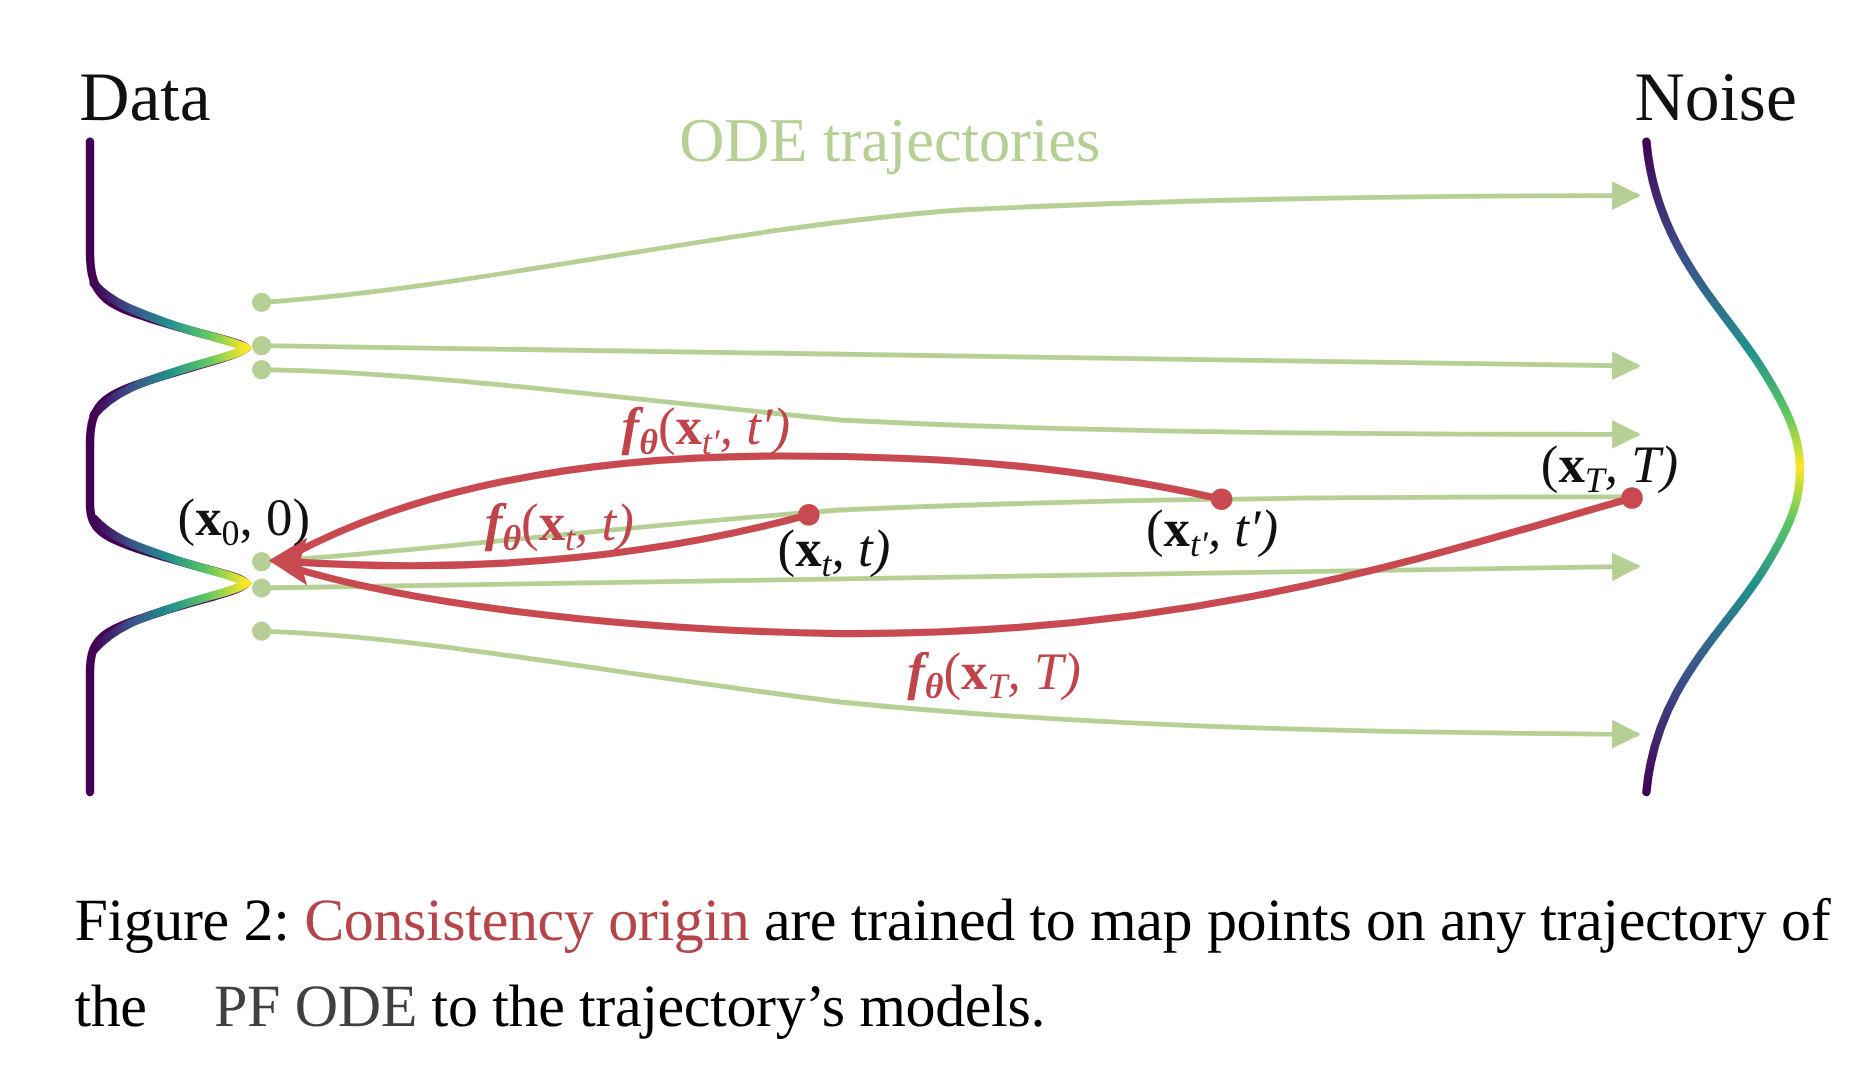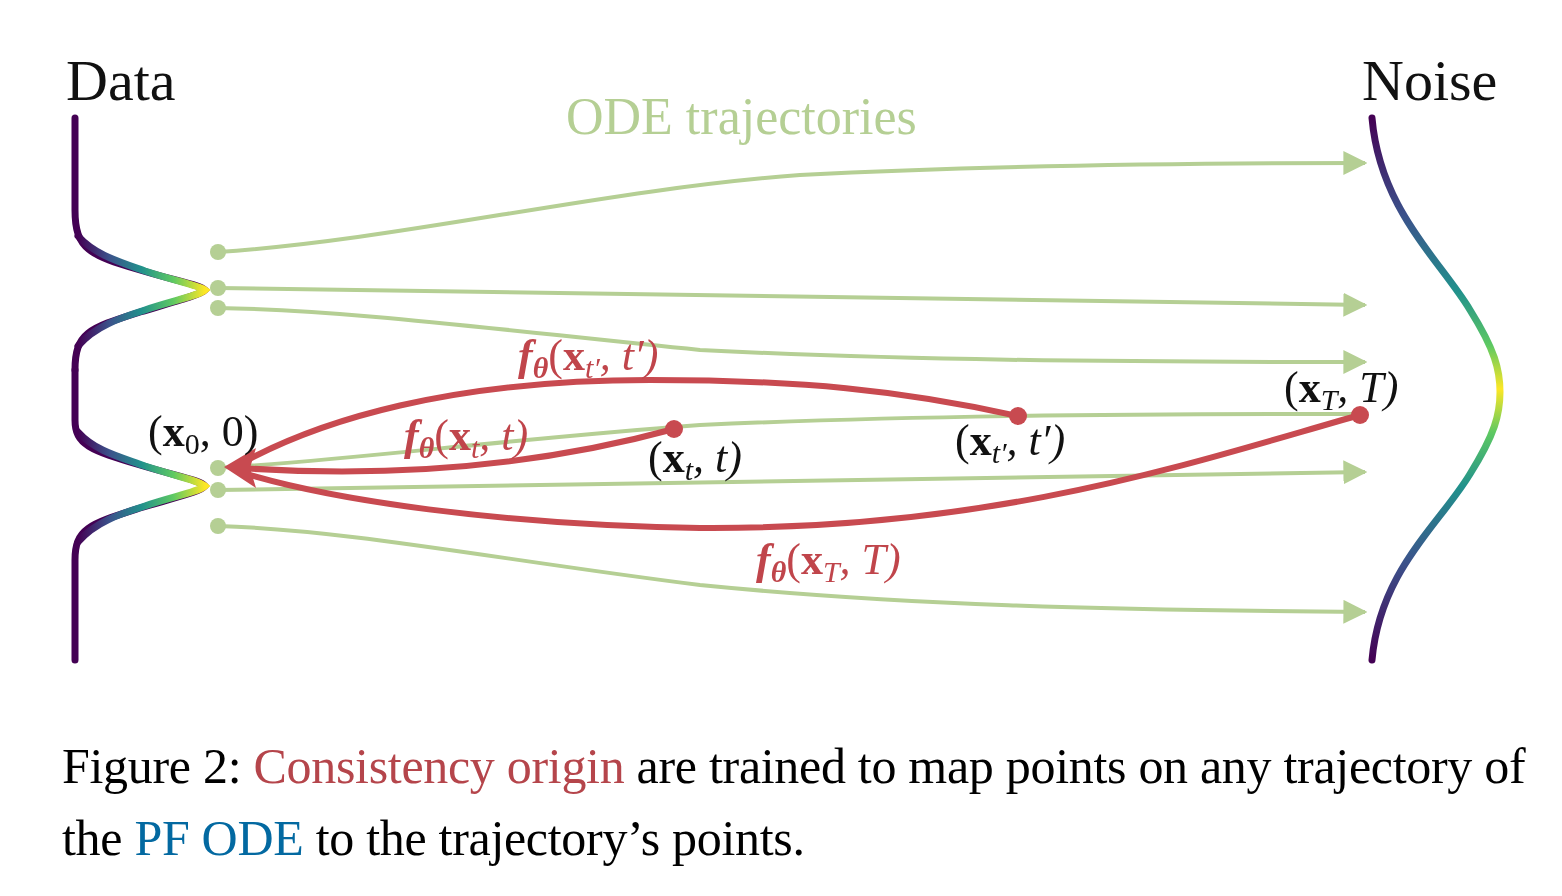--- a/index.html
+++ b/index.html
@@ -37,21 +37,21 @@
       left: 62px;
       top: 730px;
       width: 1470px;
       font-family: "Liberation Serif", "DejaVu Serif", serif;
       font-size: 50px;
       line-height: 72px;
       color: #000000;
       letter-spacing: -0.3px;
     }
     #caption .cm { color: #b5454b; }
-    #caption .pf { color: #0369a1; }
+    #caption .pf { color: #404040; margin-left: 44px; }
   </style>
 </head>
 <body>
 
 <svg id="figure" viewBox="0 0 1562 700" xmlns="http://www.w3.org/2000/svg">
   <defs>
     <linearGradient id="viridisV1" x1="0" y1="0" x2="1" y2="0">
       <stop offset="0" stop-color="#440154"></stop>
       <stop offset="0.25" stop-color="#3b528b"></stop>
       <stop offset="0.5" stop-color="#21918c"></stop>
@@ -136,13 +136,13 @@
     <tspan class="it bold-x">f</tspan><tspan class="it bold-x" font-size="30" dy="8">θ</tspan><tspan dy="-8">(</tspan><tspan class="bold-x">x</tspan><tspan class="it" font-size="30" dy="8">t′</tspan><tspan class="it" dy="-8">, t′)</tspan>
   </text>
   <text x="404" y="450" class="lbl red-lbl">
     <tspan class="it bold-x">f</tspan><tspan class="it bold-x" font-size="30" dy="8">θ</tspan><tspan dy="-8">(</tspan><tspan class="bold-x">x</tspan><tspan class="it" font-size="30" dy="8">t</tspan><tspan class="it" dy="-8">, t)</tspan>
   </text>
   <text x="756" y="574" class="lbl red-lbl">
     <tspan class="it bold-x">f</tspan><tspan class="it bold-x" font-size="30" dy="8">θ</tspan><tspan dy="-8">(</tspan><tspan class="bold-x">x</tspan><tspan class="it" font-size="30" dy="8">T</tspan><tspan class="it" dy="-8">, T)</tspan>
   </text>
 </svg>
 
-<div id="caption"><span>Figure 2: </span><span class="cm">Consistency origin</span><span> are trained to map points on any trajectory of the </span><span class="pf">PF ODE</span><span> to the trajectory’s points.</span></div>
+<div id="caption"><span>Figure 2: </span><span class="cm">Consistency origin</span><span> are trained to map points on any trajectory of the </span><span class="pf">PF ODE</span><span> to the trajectory’s models.</span></div>
 
 </body></html>

